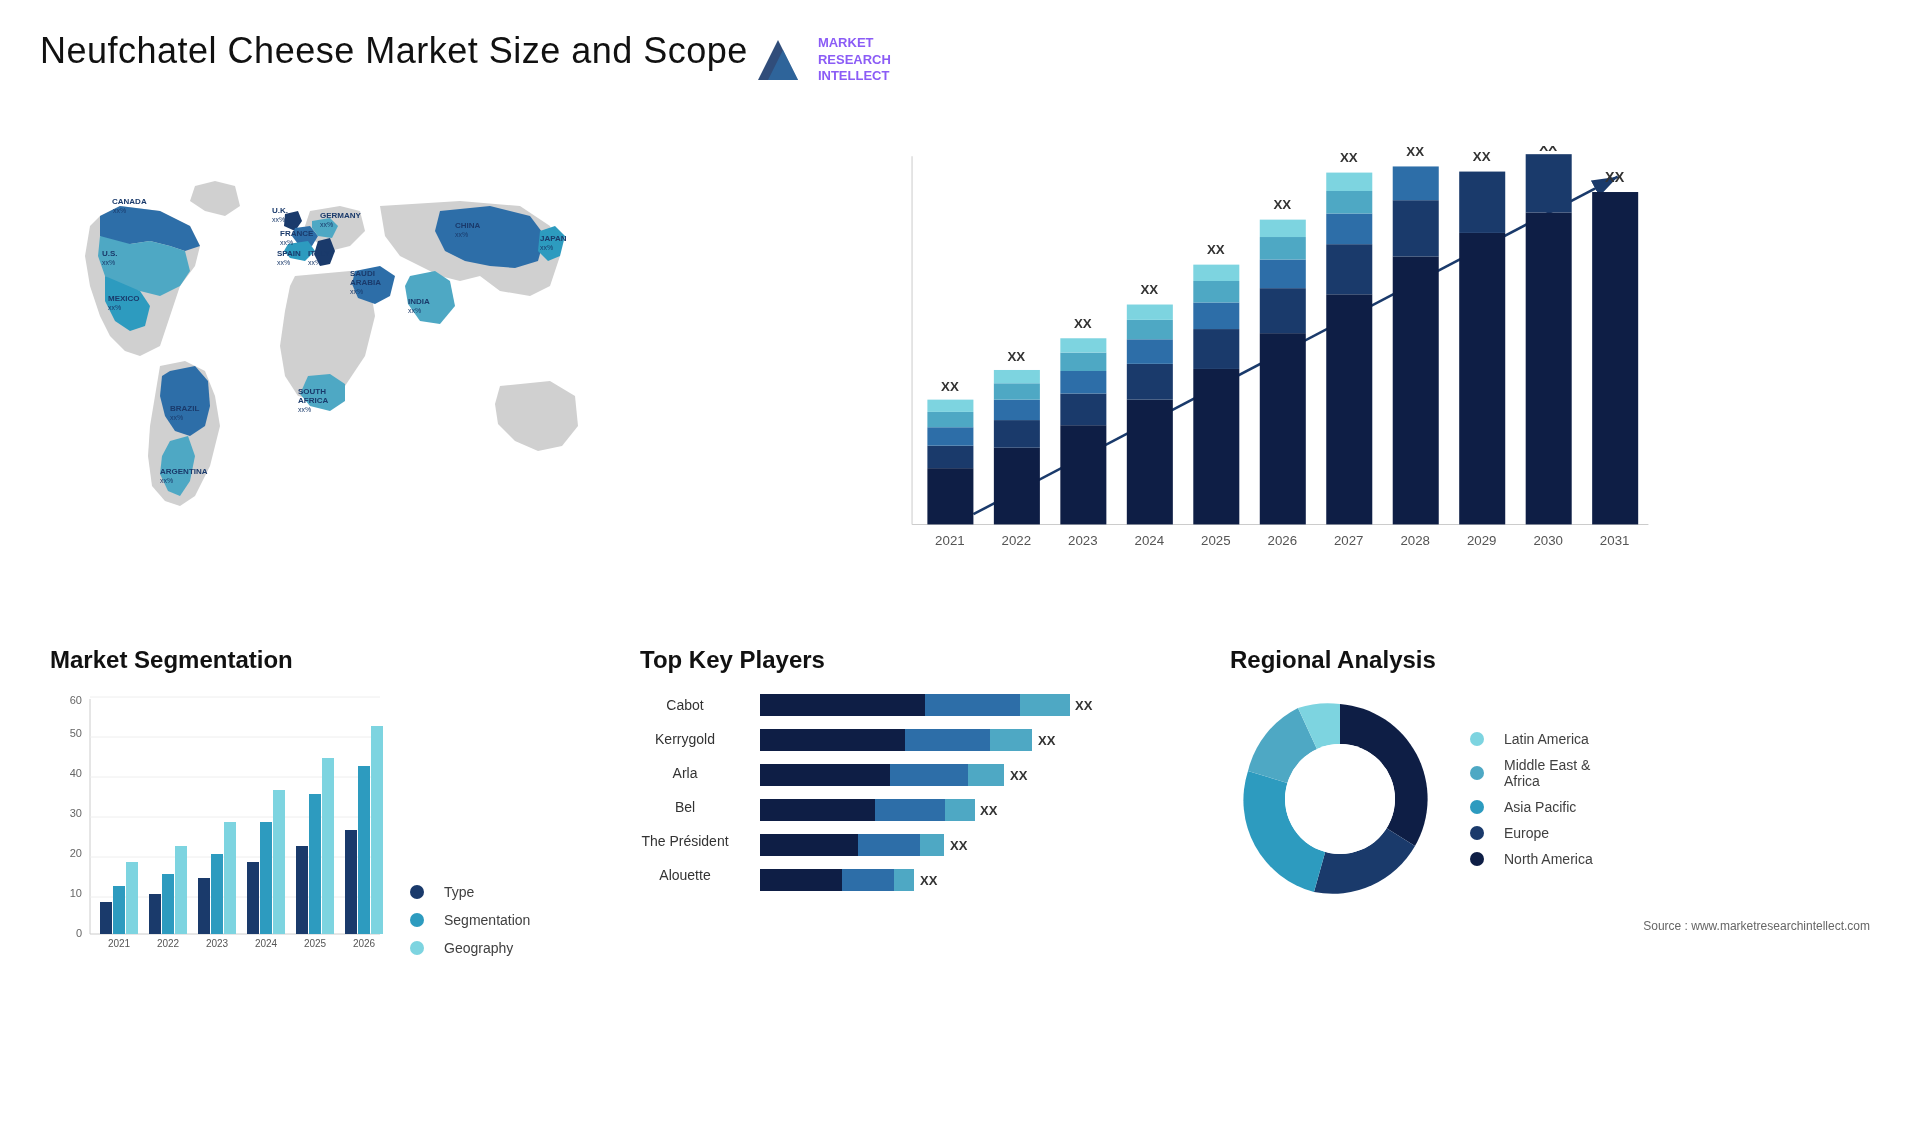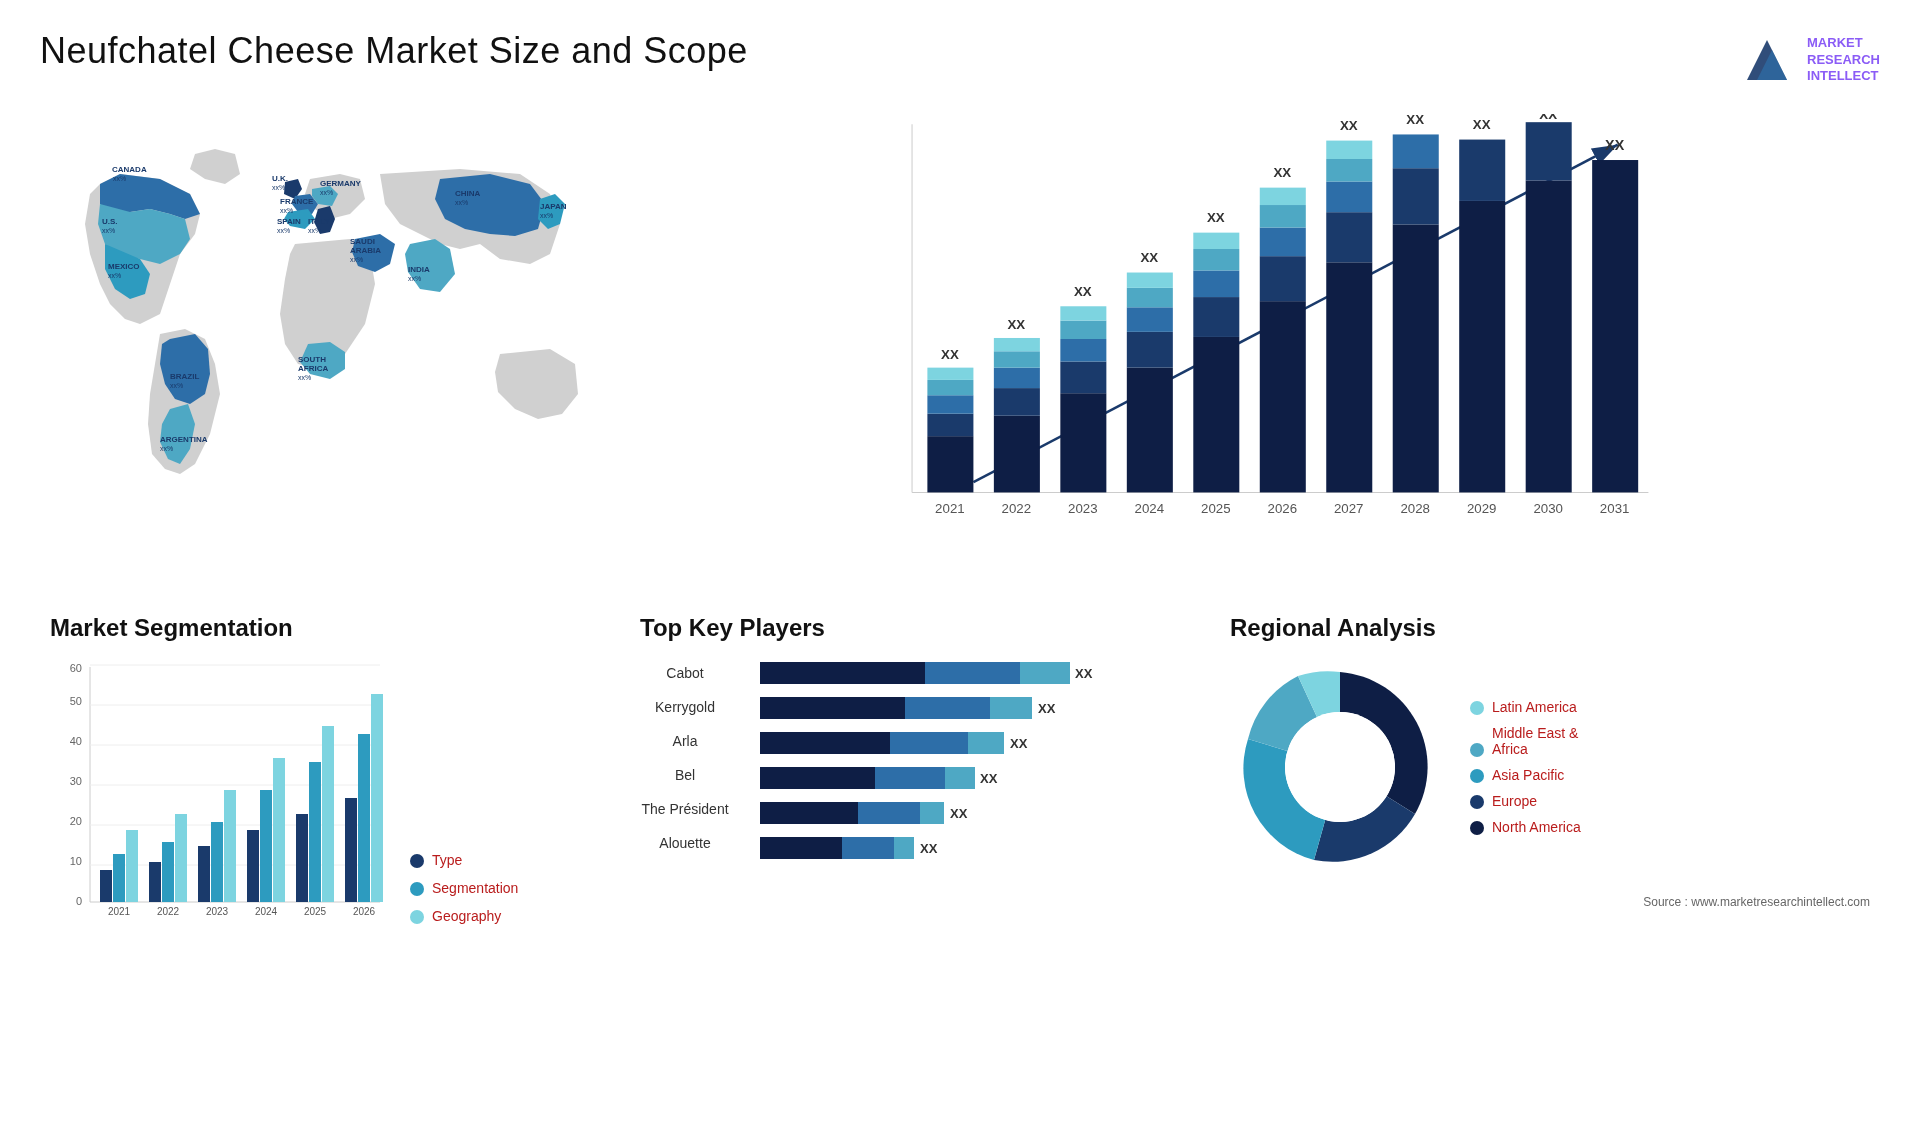--- a/index.html
+++ b/index.html
@@ -8,23 +8,23 @@
       background: #fff;
       width: 1920px;
       min-height: 1146px;
       padding: 30px 40px;
       color: #222;
     }
 
     
     .header {
       display: flex;
-      justify-content: space-between;
+      justify-content: flex-start;
       align-items: flex-start;
-      margin-bottom: 4px;
+      margin-bottom: 36px;
     }
     .main-title {
       font-size: 36px;
       font-weight: 300;
       color: #111;
       letter-spacing: 0.5px;
     }
     .logo-area {
       display: flex;
       align-items: center;
@@ -106,24 +106,24 @@
       gap: 20px;
       align-items: center;
     }
     .legend-area {
       display: flex;
       flex-direction: column;
       gap: 10px;
     }
     .legend-item {
       display: flex;
-      align-items: flex-end;
-      gap: 8px;
+      align-items: center;
+      gap: 20px;
       font-size: 14px;
-      color: #b91c1c;
+      color: #404040;
     }
     .legend-dot {
       width: 14px;
       height: 14px;
       border-radius: 50%;
       flex-shrink: 0;
     }
 
     
     .source-text {
@@ -499,16 +499,16 @@
         <div class="legend-item">
           <div class="legend-dot" style="background:#1a3a6b;"></div>
           <span>Europe</span>
         </div>
         <div class="legend-item">
           <div class="legend-dot" style="background:#0e1e45;"></div>
           <span>North America</span>
         </div>
       </div>
     </div>
-    <div class="source-text" style="margin-top:18px;">Source : www.marketresearchintellect.com</div>
+    <div class="source-text" style="margin-top:10px;">Source : www.marketresearchintellect.com</div>
   </div>
 
 </div>
 
 </body></html>

